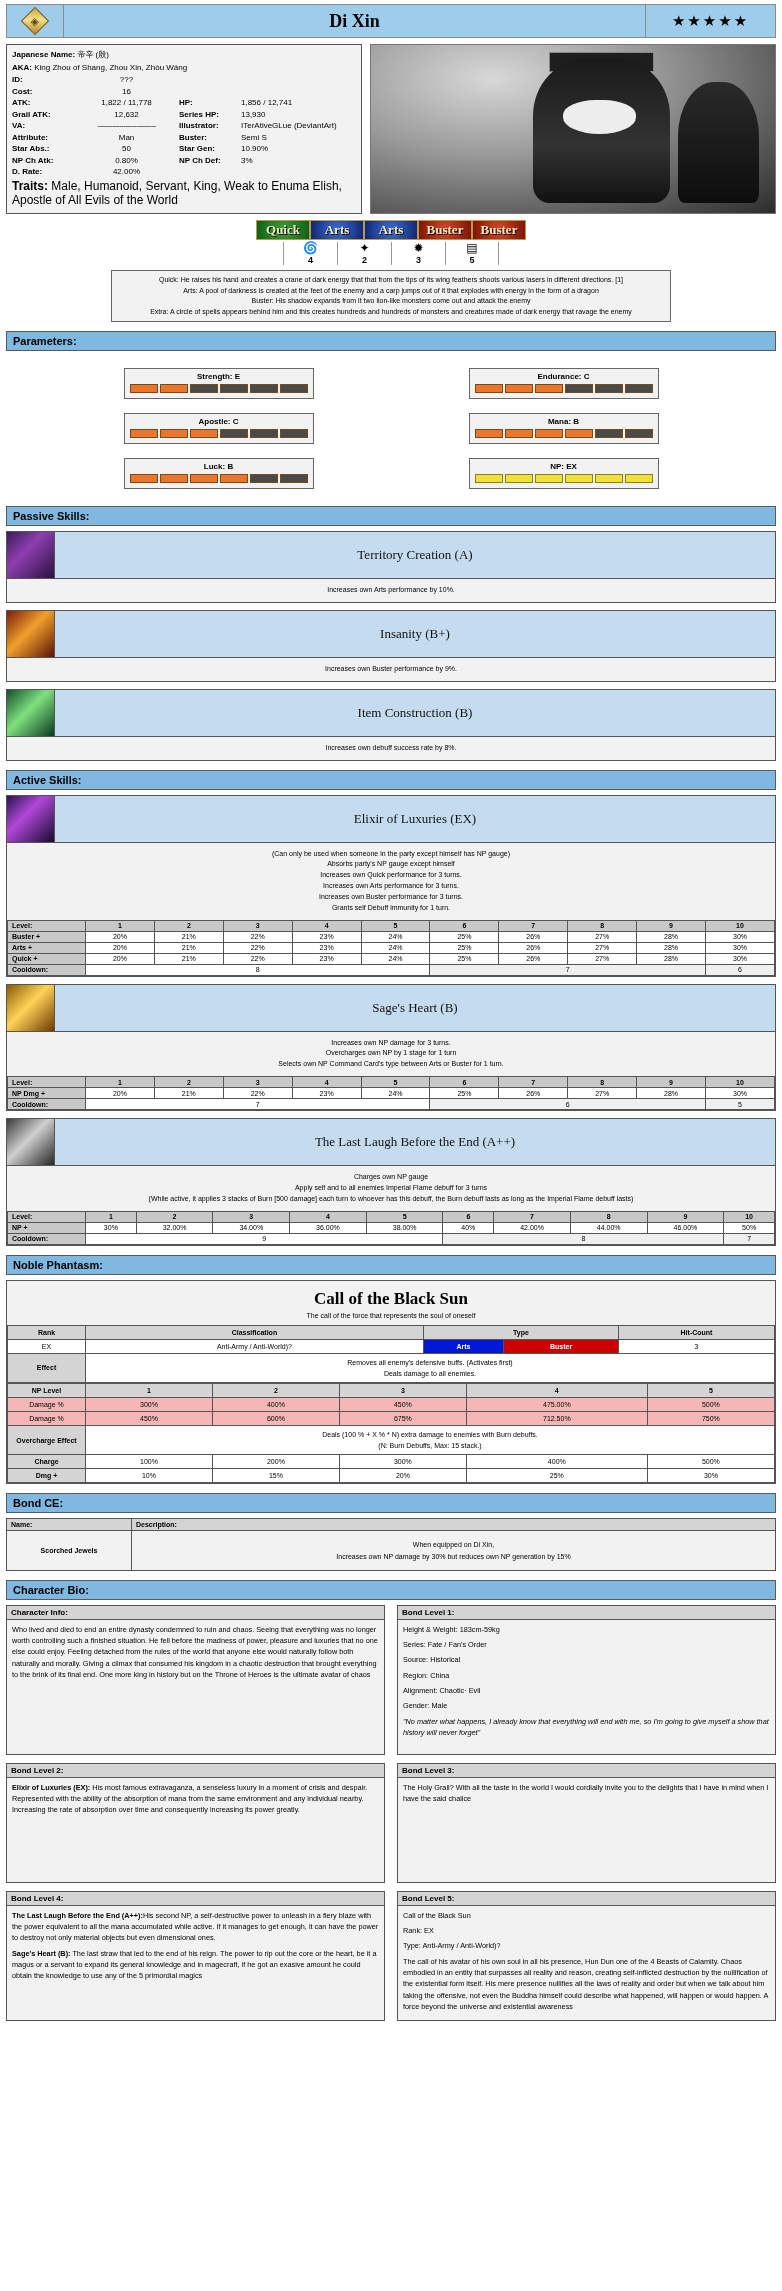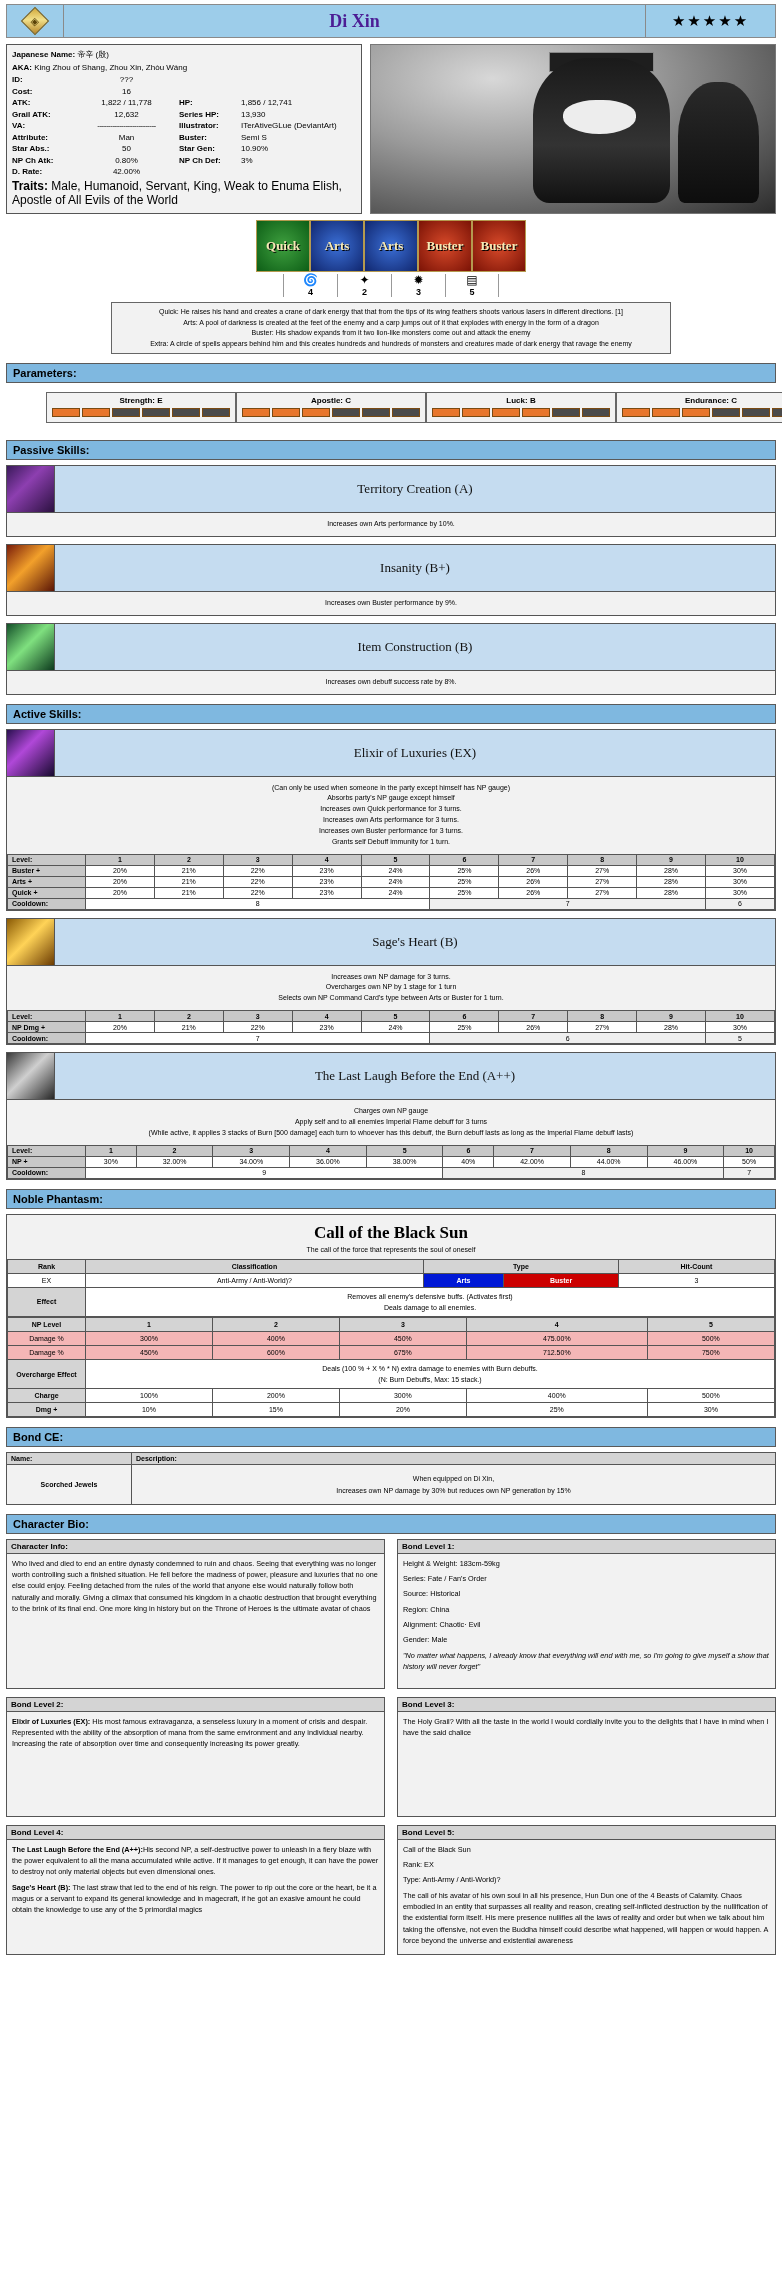--- a/index.html
+++ b/index.html
@@ -21,21 +21,21 @@
   }
   .class-diamond {
     width:20px; height:20px; background:linear-gradient(135deg,#d2a93c,#f2e08a 45%,#b8872a);
     transform: rotate(45deg); border:1px solid #7a5c16;
     display:flex; align-items:center; justify-content:center;
   }
   .class-diamond span { transform: rotate(-45deg); font-size:11px; color:#5a4208; }
   .hdr-title {
     flex:1; border:1px solid #8a8a8a; border-left:none; background:#9dcdea;
     display:flex; align-items:center; justify-content:center;
-    font-family:"Liberation Serif", serif; font-weight:bold; font-size:18px; color:#4c1d95;
+    font-family:"Liberation Serif", serif; font-weight:bold; font-size:18px; color:#000000;
   }
   .hdr-stars {
     width:130px; border:1px solid #8a8a8a; border-left:none; background:#9dcdea;
     display:flex; align-items:center; justify-content:center; gap:2px;
     font-size:15px; color:#000; letter-spacing:2px;
   }
 
   
   .profile { display:flex; gap:8px; margin-bottom:6px; }
   .statbox { width:356px; border:1px solid #555; background:#f2f2f2; padding:4px 5px; }
@@ -71,21 +71,21 @@
   }
   .portrait .face {
     position:absolute; left:47.5%; top:33%; width:18%; height:20%;
     background:#ededed; border-radius:45% 45% 50% 50%;
   }
 
   
   .cards-wrap { display:flex; flex-direction:column; align-items:center; margin:4px 0 2px 0; }
   .cards { display:flex; }
   .card {
-    width:54px; height:52px; border:1px solid #b59a4f;
+    width:54px; height:20px; border:1px solid #b59a4f;
     display:flex; align-items:center; justify-content:center;
     font-family:"Liberation Serif", serif; font-weight:bold; font-size:13px;
     color:#f6e9b6; text-shadow:1px 1px 0 #000;
   }
   .card.quick  { background:radial-gradient(circle at 50% 50%,#3fa03f,#0d5e16); }
   .card.arts   { background:radial-gradient(circle at 50% 50%,#3b6fd6,#10266e); }
   .card.buster { background:radial-gradient(circle at 50% 50%,#d84a2a,#7a1205); }
   .hits { display:flex; margin-top:2px; }
   .hitcell {
     width:54px; display:flex; flex-direction:column; align-items:center;
@@ -101,21 +101,21 @@
   }
 
   
   .sectionbar {
     background:#7fb8e0; border:1px solid #5a5a5a; color:#000;
     font-size:11px; font-weight:bold; padding:3px 6px; margin:9px 0 5px 0;
   }
 
   
   .params { display:flex; justify-content:space-around; padding:4px 40px 8px 40px; }
-  .paramcol { display:flex; gap:0; }
+  .paramcol { display:flex; flex-direction:column; gap:14px;margin-top:8px; }
   .parambox { width:190px; border:1px solid #666; background:#f2f2f2; padding:3px 5px 5px 5px; }
   .paramlabel { text-align:center; font-weight:bold; font-size:8px; margin-bottom:3px; }
   .gauge { display:flex; gap:2px; }
   .seg { flex:1; height:9px; border:1px solid #7a4a12; background:#4a4a4a; }
   .seg.on { background:#e8762c; }
   .seg.ex { background:#efe03a; border-color:#8a8216; }
 
   
   .skill { border:1px solid #555; margin-bottom:7px; background:#fff; }
   .skill-head { display:flex; }

